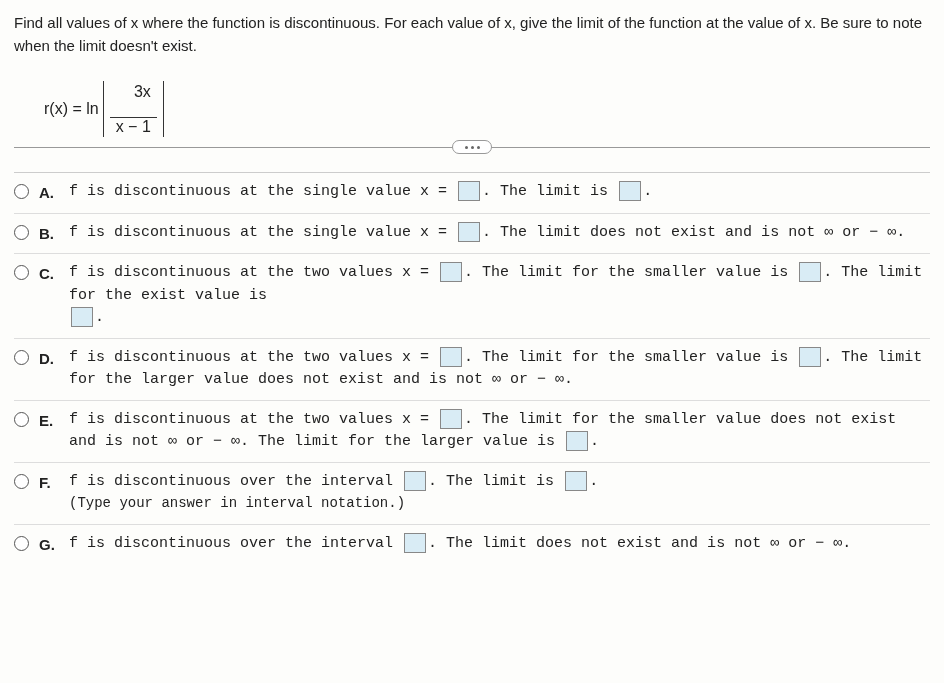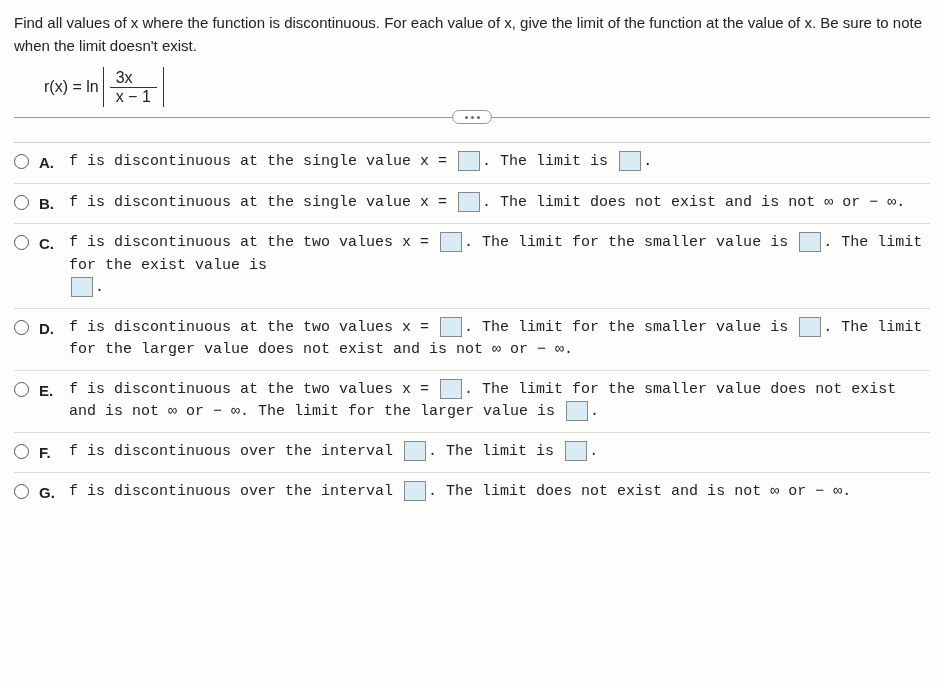--- a/index.html
+++ b/index.html
@@ -6,40 +6,41 @@
     body {
       font-family: Arial, Helvetica, sans-serif;
       font-size: 15px;
       color: #222;
       background: #fdfdfb;
       width: 944px;
       min-height: 683px;
       padding: 12px 14px;
       line-height: 1.5;
     }
-    .question-text { margin-bottom: 10px; }
+    .question-text { margin-bottom: 24px; }
     .formula {
       display: flex;
       align-items: center;
       margin: 8px 0 2px 30px;
       font-size: 16px;
     }
     .abs-bars {
       display: inline-flex;
       align-items: center;
       border-left: 1.5px solid #333;
       border-right: 1.5px solid #333;
       padding: 2px 6px;
       margin-left: 4px;
     }
     .fraction {
       display: inline-flex;
       flex-direction: column;
-      align-items: flex-start;
+      align-items: flex-end;
       line-height: 1.1;
+      gap: 16px;
     }
     .fraction .num { padding: 0 6px; }
     .fraction .den {
       border-top: 1.5px solid #333;
       padding: 0 6px;
     }
     hr.sep {
       border: none;
       border-top: 1px solid #999;
       margin: 10px 0 0 0;
@@ -175,20 +176,21 @@
   </div>
 
   <div class="choice">
     <div class="radio"></div>
     <div class="letter">F.</div>
     <div class="choice-body">
       <span>f is discontinuous over the interval</span>
       <span class="blank"></span><span>. The limit is</span>
       <span class="blank"></span><span>.</span>
       <br>
+      <span class="subnote">(Type your answer in interval notation.)</span>
     </div>
   </div>
 
   <div class="choice">
     <div class="radio"></div>
     <div class="letter">G.</div>
     <div class="choice-body">
       <span>f is discontinuous over the interval</span>
       <span class="blank"></span><span>. The limit does not exist and is not ∞ or − ∞.</span>
     </div>

